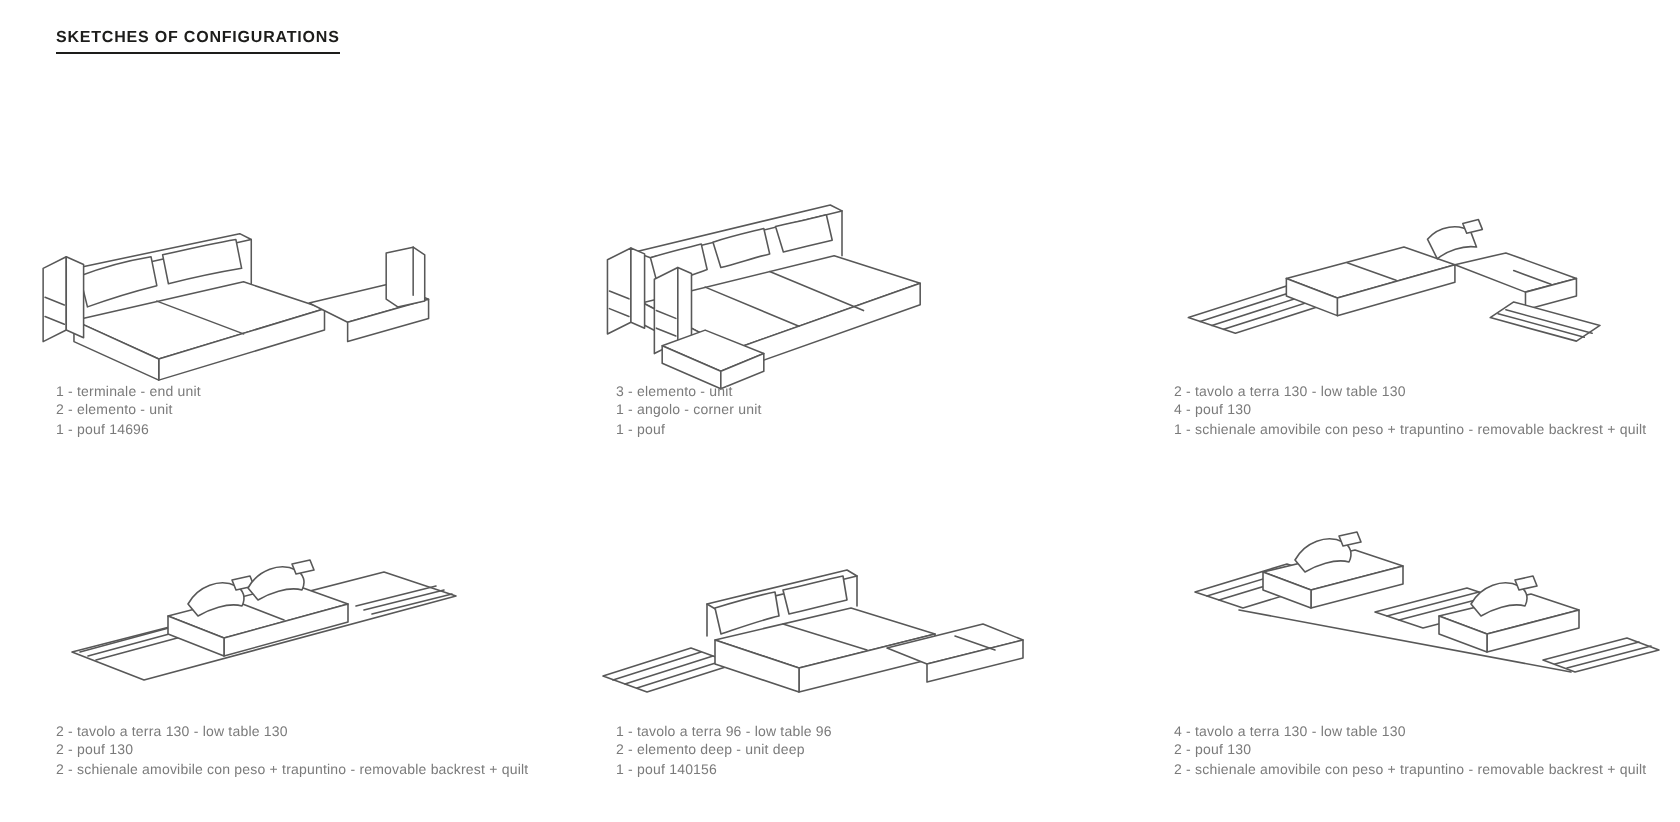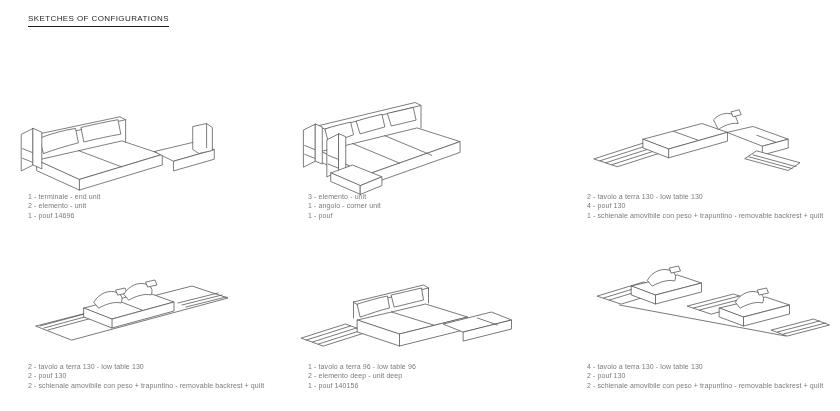--- a/index.html
+++ b/index.html
@@ -4,21 +4,21 @@
 <style>
   html,body{margin:0;padding:0;}
   body{
     width:840px;height:411px;position:relative;overflow:hidden;
     background:#ffffff;
     font-family:"Liberation Sans","DejaVu Sans",sans-serif;
     -webkit-font-smoothing:antialiased;
   }
   .page-title{
     position:absolute;left:28px;top:14px;
-    font-size:8px;font-weight:normal;letter-spacing:.4px;
+    font-size:8px;font-weight:bold;letter-spacing:.4px;
     color:#1d1d1b;text-transform:uppercase;
     border-bottom:1.4px solid #1d1d1b;padding-bottom:3px;
     display:inline-block;
   }
   .sketch{position:absolute;}
   .sketch path{fill:#ffffff;stroke:#585858;stroke-width:0.8;stroke-linejoin:round;stroke-linecap:round;}
   .sketch path.ln{fill:none;}
   .desc{
     position:absolute;
     font-size:7px;line-height:9.3px;color:#7a7a7a;letter-spacing:.1px;

